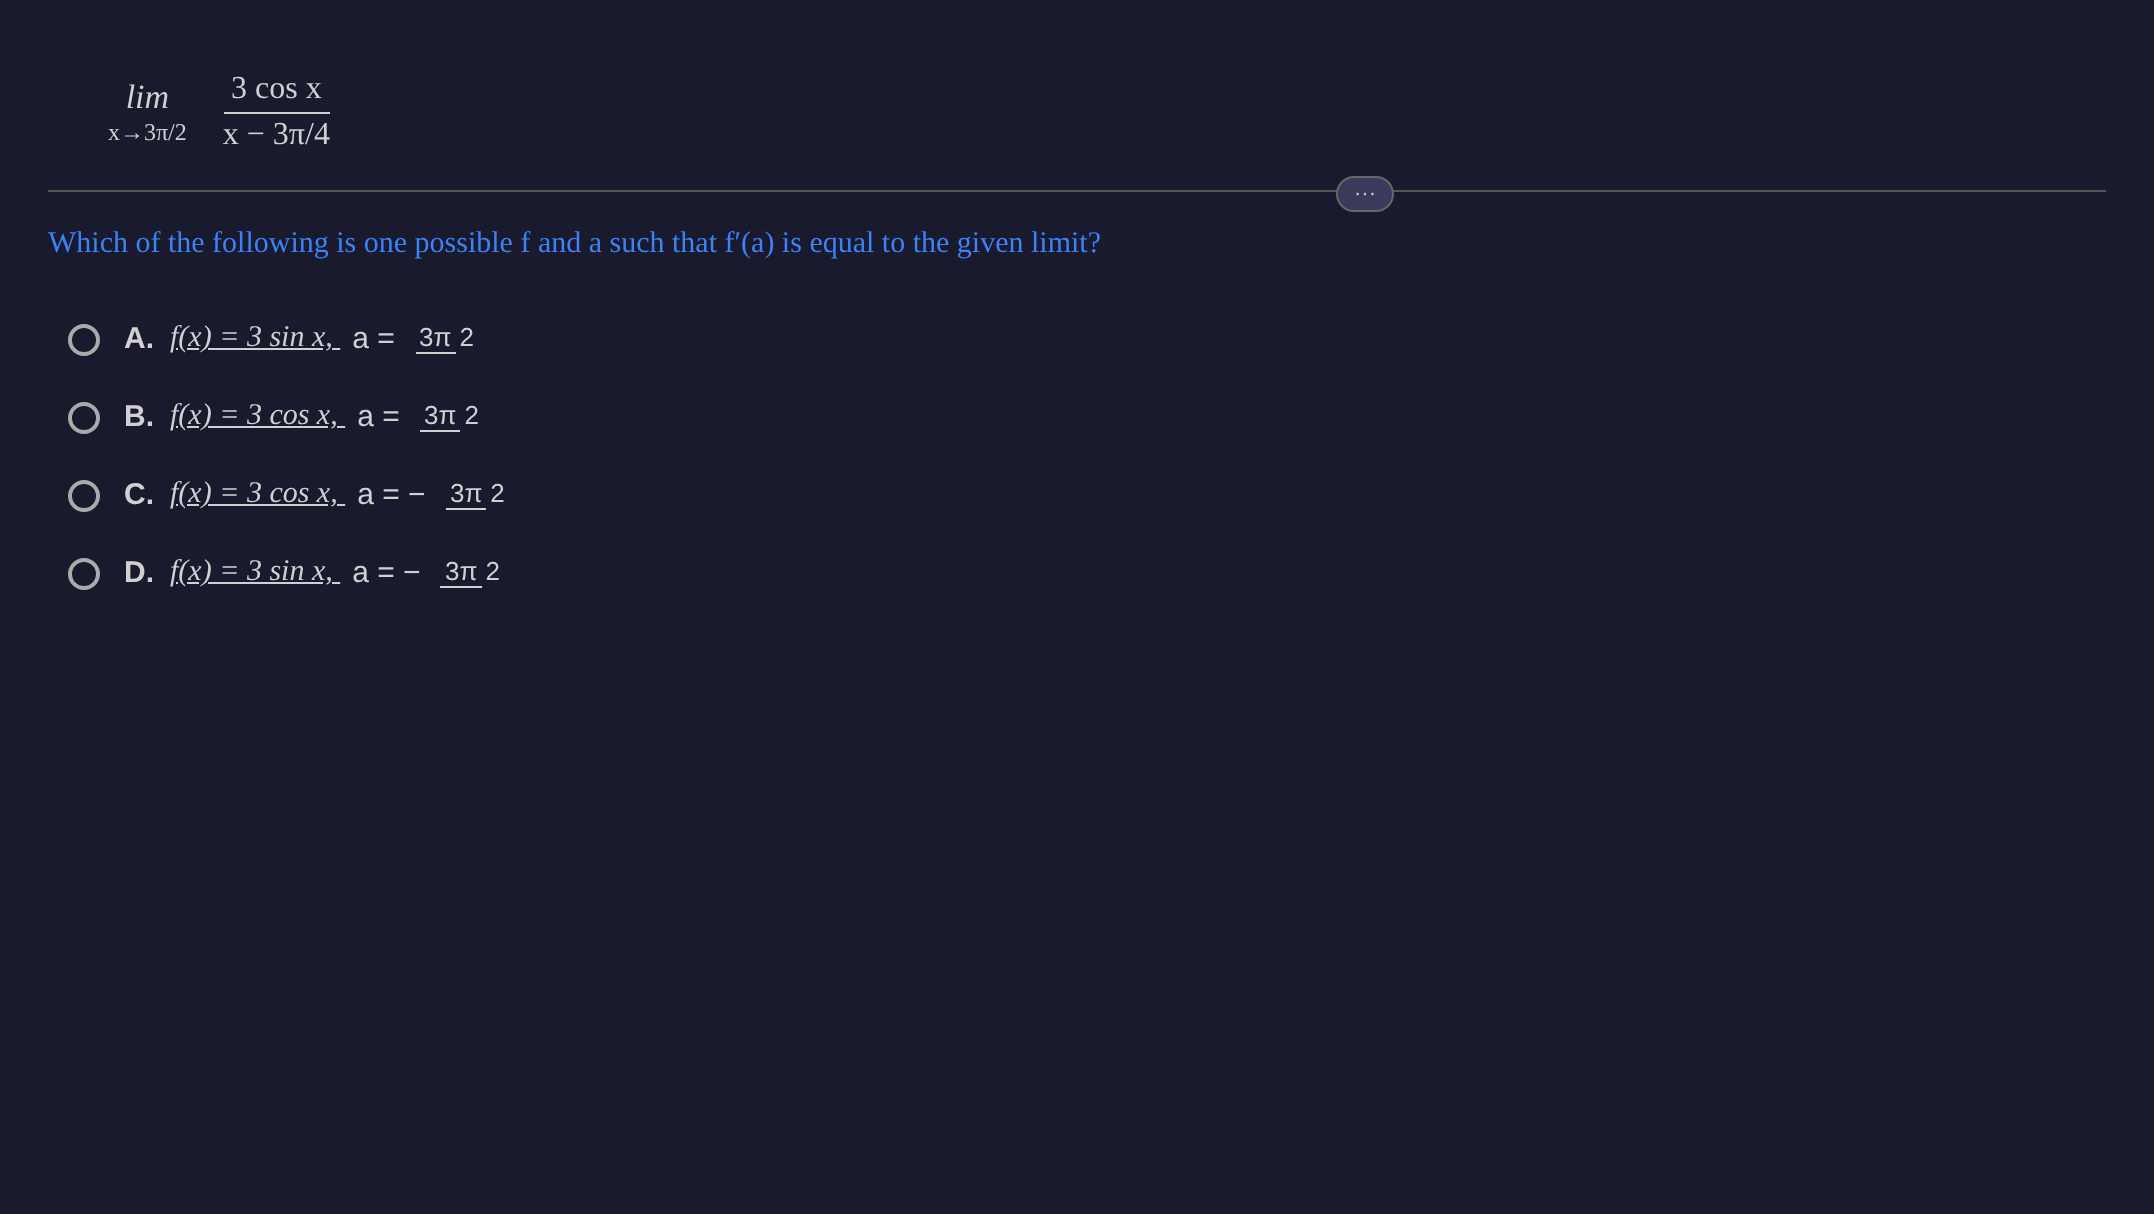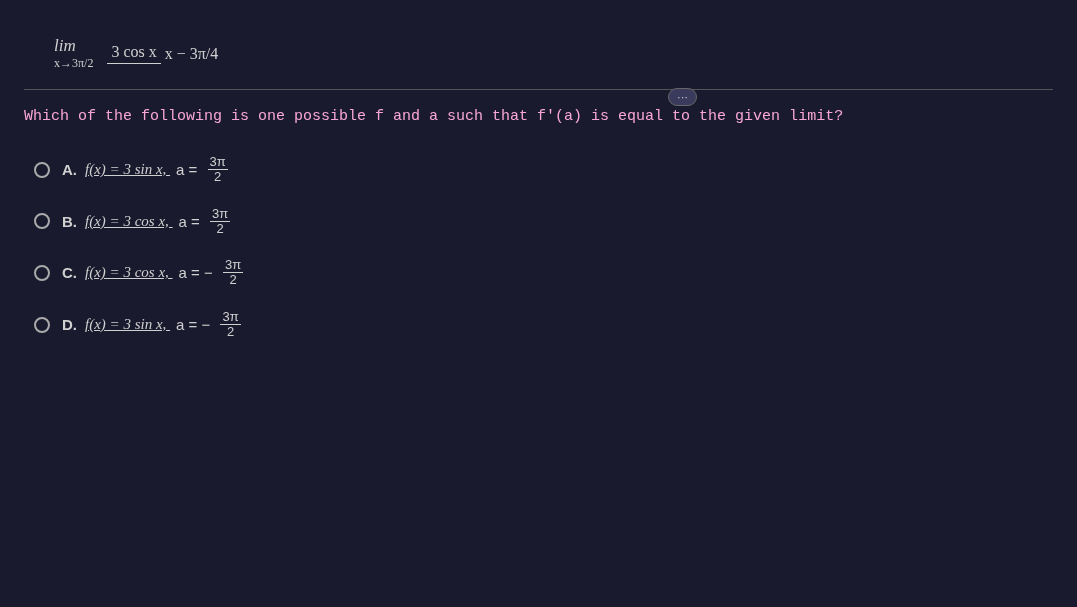--- a/index.html
+++ b/index.html
@@ -34,38 +34,39 @@
 
     .limit-expression {
       display: flex;
       align-items: center;
       margin: 18px 0 18px 30px;
     }
 
     .lim-part {
       display: flex;
       flex-direction: column;
-      align-items: flex-start;
+      align-items: center;
       margin-right: 14px;
     }
 
     .lim-text {
       font-size: 17px;
       font-style: italic;
       color: #d0d0d0;
     }
 
     .lim-subscript {
       font-size: 12px;
       color: #d0d0d0;
     }
 
     .fraction {
       display: inline-flex;
-      align-items: flex-start;
+      flex-direction: column;
+      align-items: center;
       vertical-align: middle;
     }
 
     .numerator {
       font-size: 16px;
       color: #d0d0d0;
       border-bottom: 1px solid #d0d0d0;
       padding: 0 4px 2px 4px;
       text-align: center;
     }
@@ -91,22 +92,22 @@
       border: 1px solid #666;
       border-radius: 10px;
       color: #ccc;
       font-size: 11px;
       padding: 2px 8px;
       cursor: pointer;
     }
 
     .question-text {
       font-size: 15px;
-      color: #f9a8d4;
-      font-family: Liberation Mono, monospace;
+      color: #3b82f6;
+      font-family: Liberation Serif, serif;
       margin-bottom: 28px;
       line-height: 1.4;
       margin-top: 14px;
     }
 
     .options-container {
       display: flex;
       flex-direction: column;
       gap: 22px;
       margin-left: 10px;
@@ -144,21 +145,20 @@
     }
 
     .math-inline {
       font-family: 'Times New Roman', Times, serif;
       font-style: italic;
       text-decoration: underline;
     }
 
     .frac-inline {
       display: inline-flex;
-      flex-direction: column;
       align-items: center;
       vertical-align: middle;
       font-size: 13px;
       line-height: 1.1;
     }
 
     .frac-num {
       border-bottom: 1px solid #d0d0d0;
       padding: 0 2px;
       font-size: 13px;

